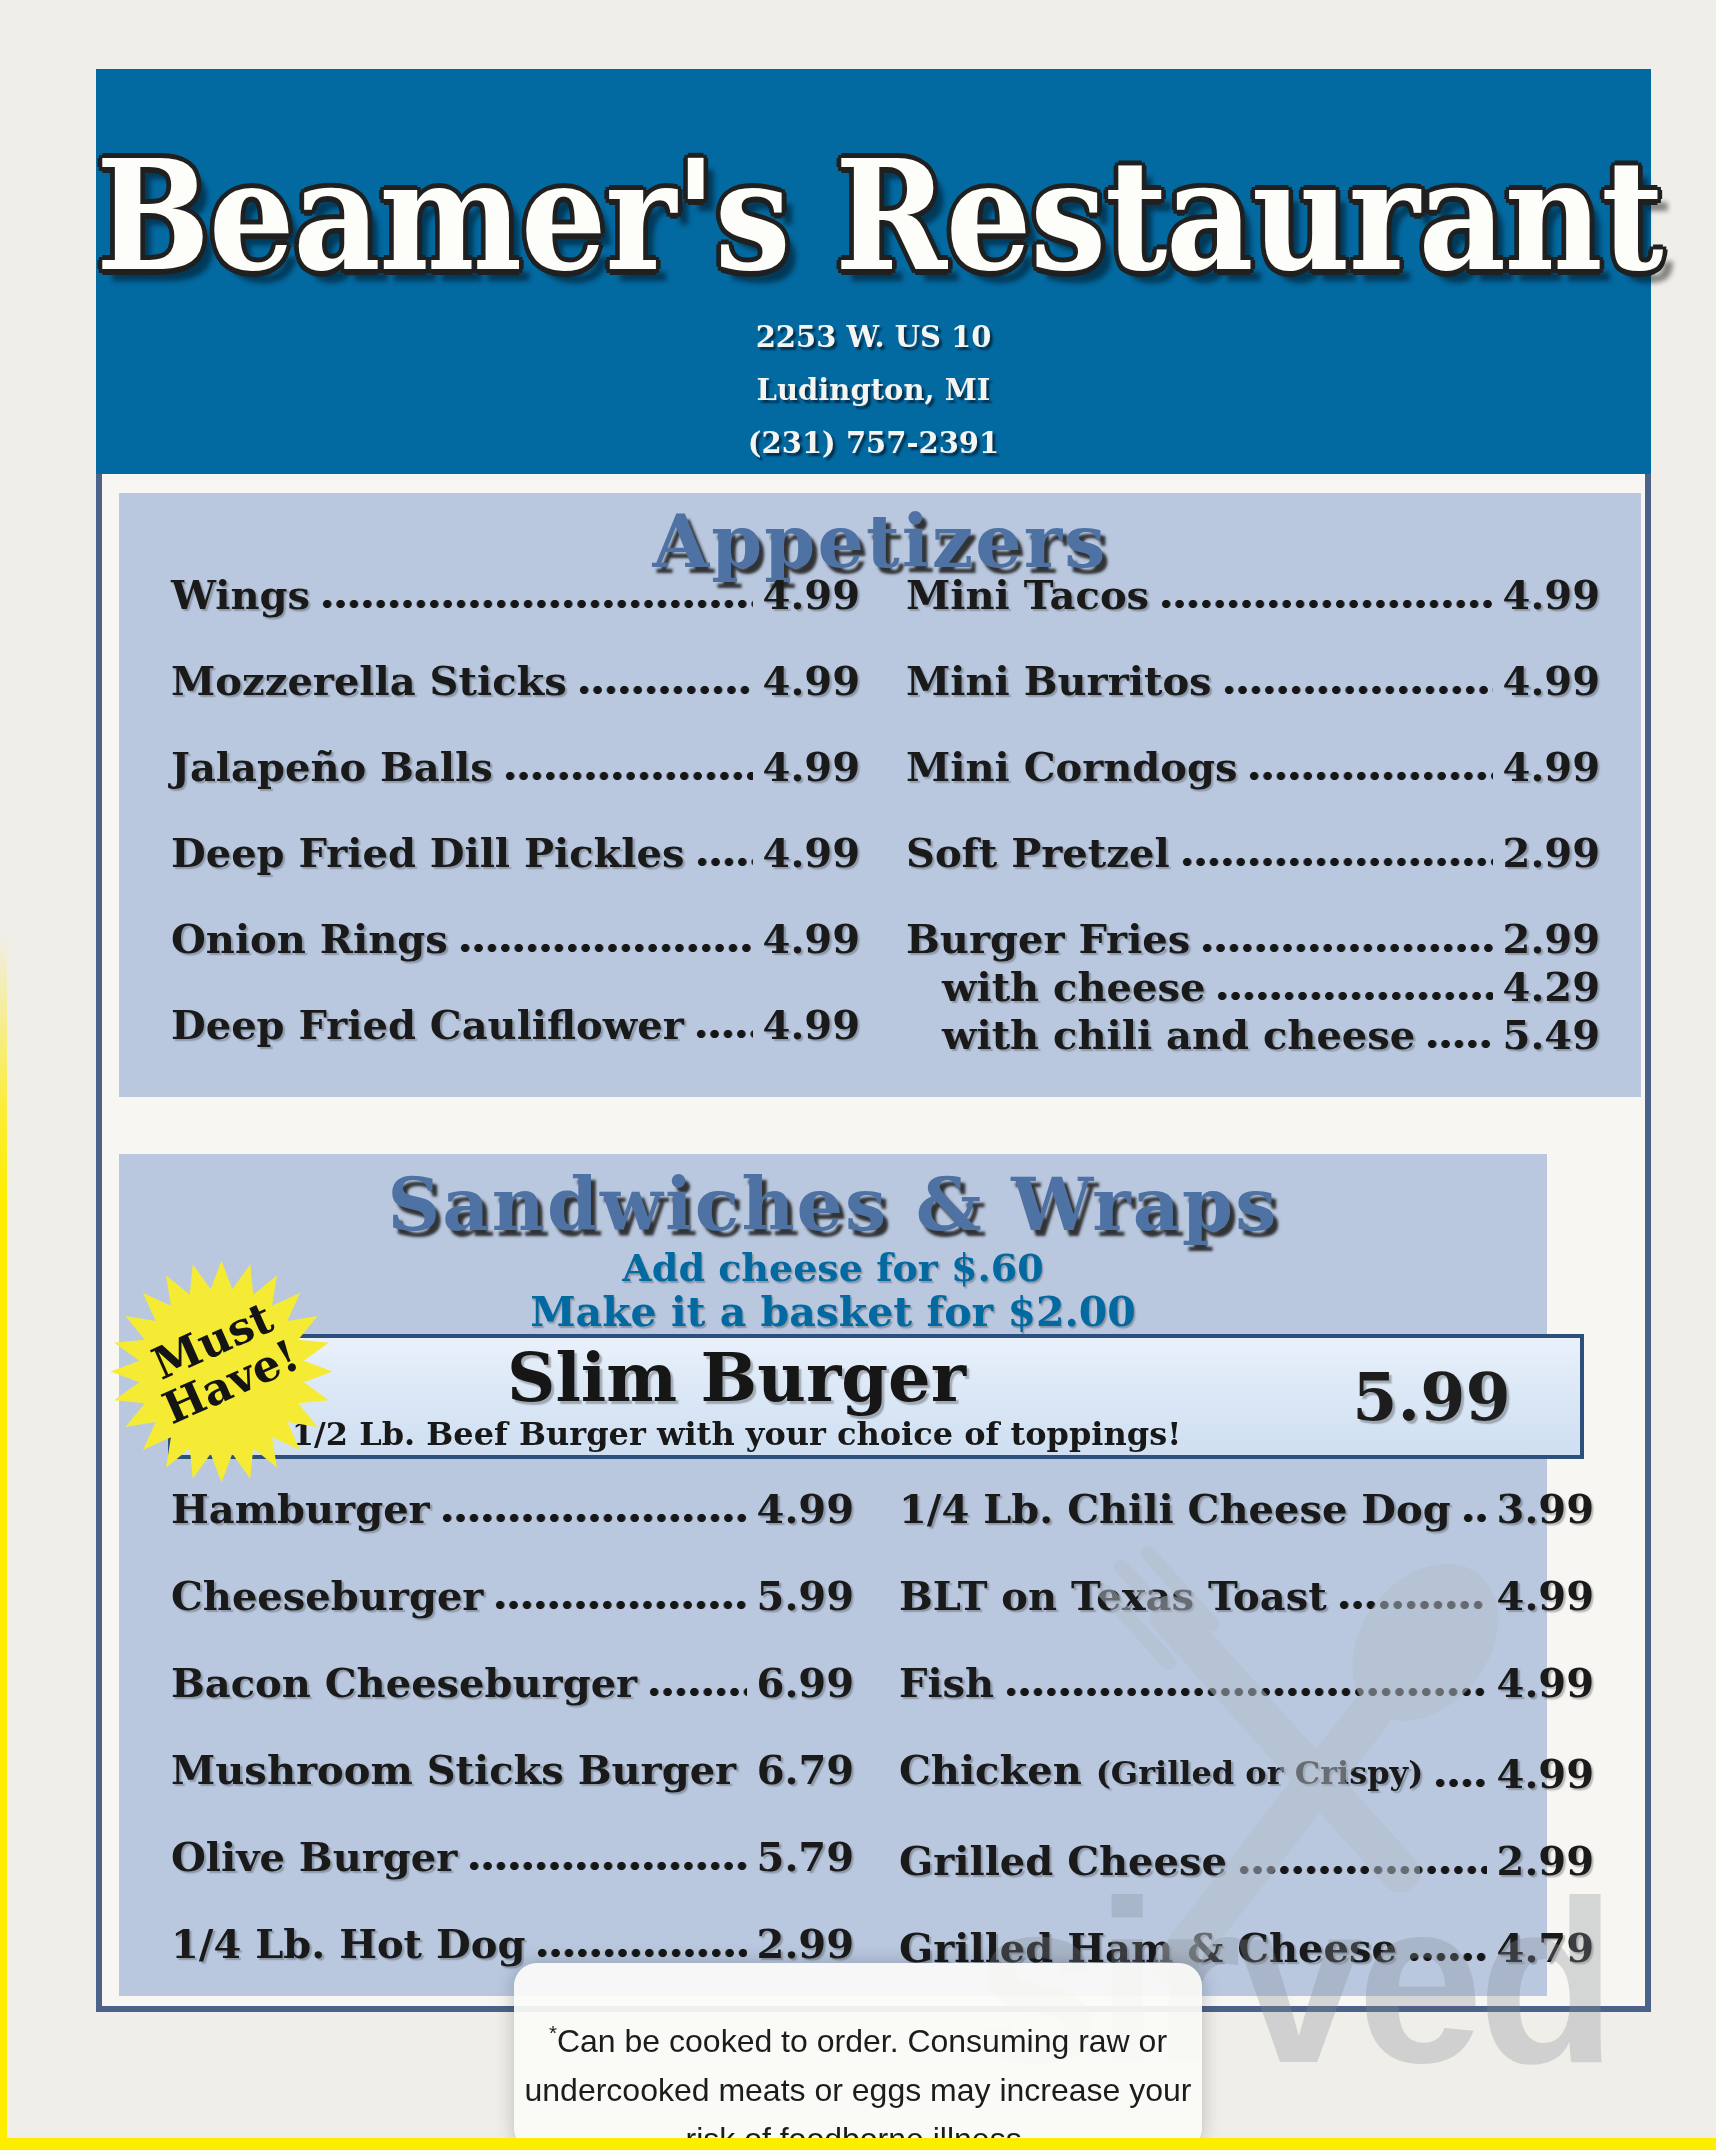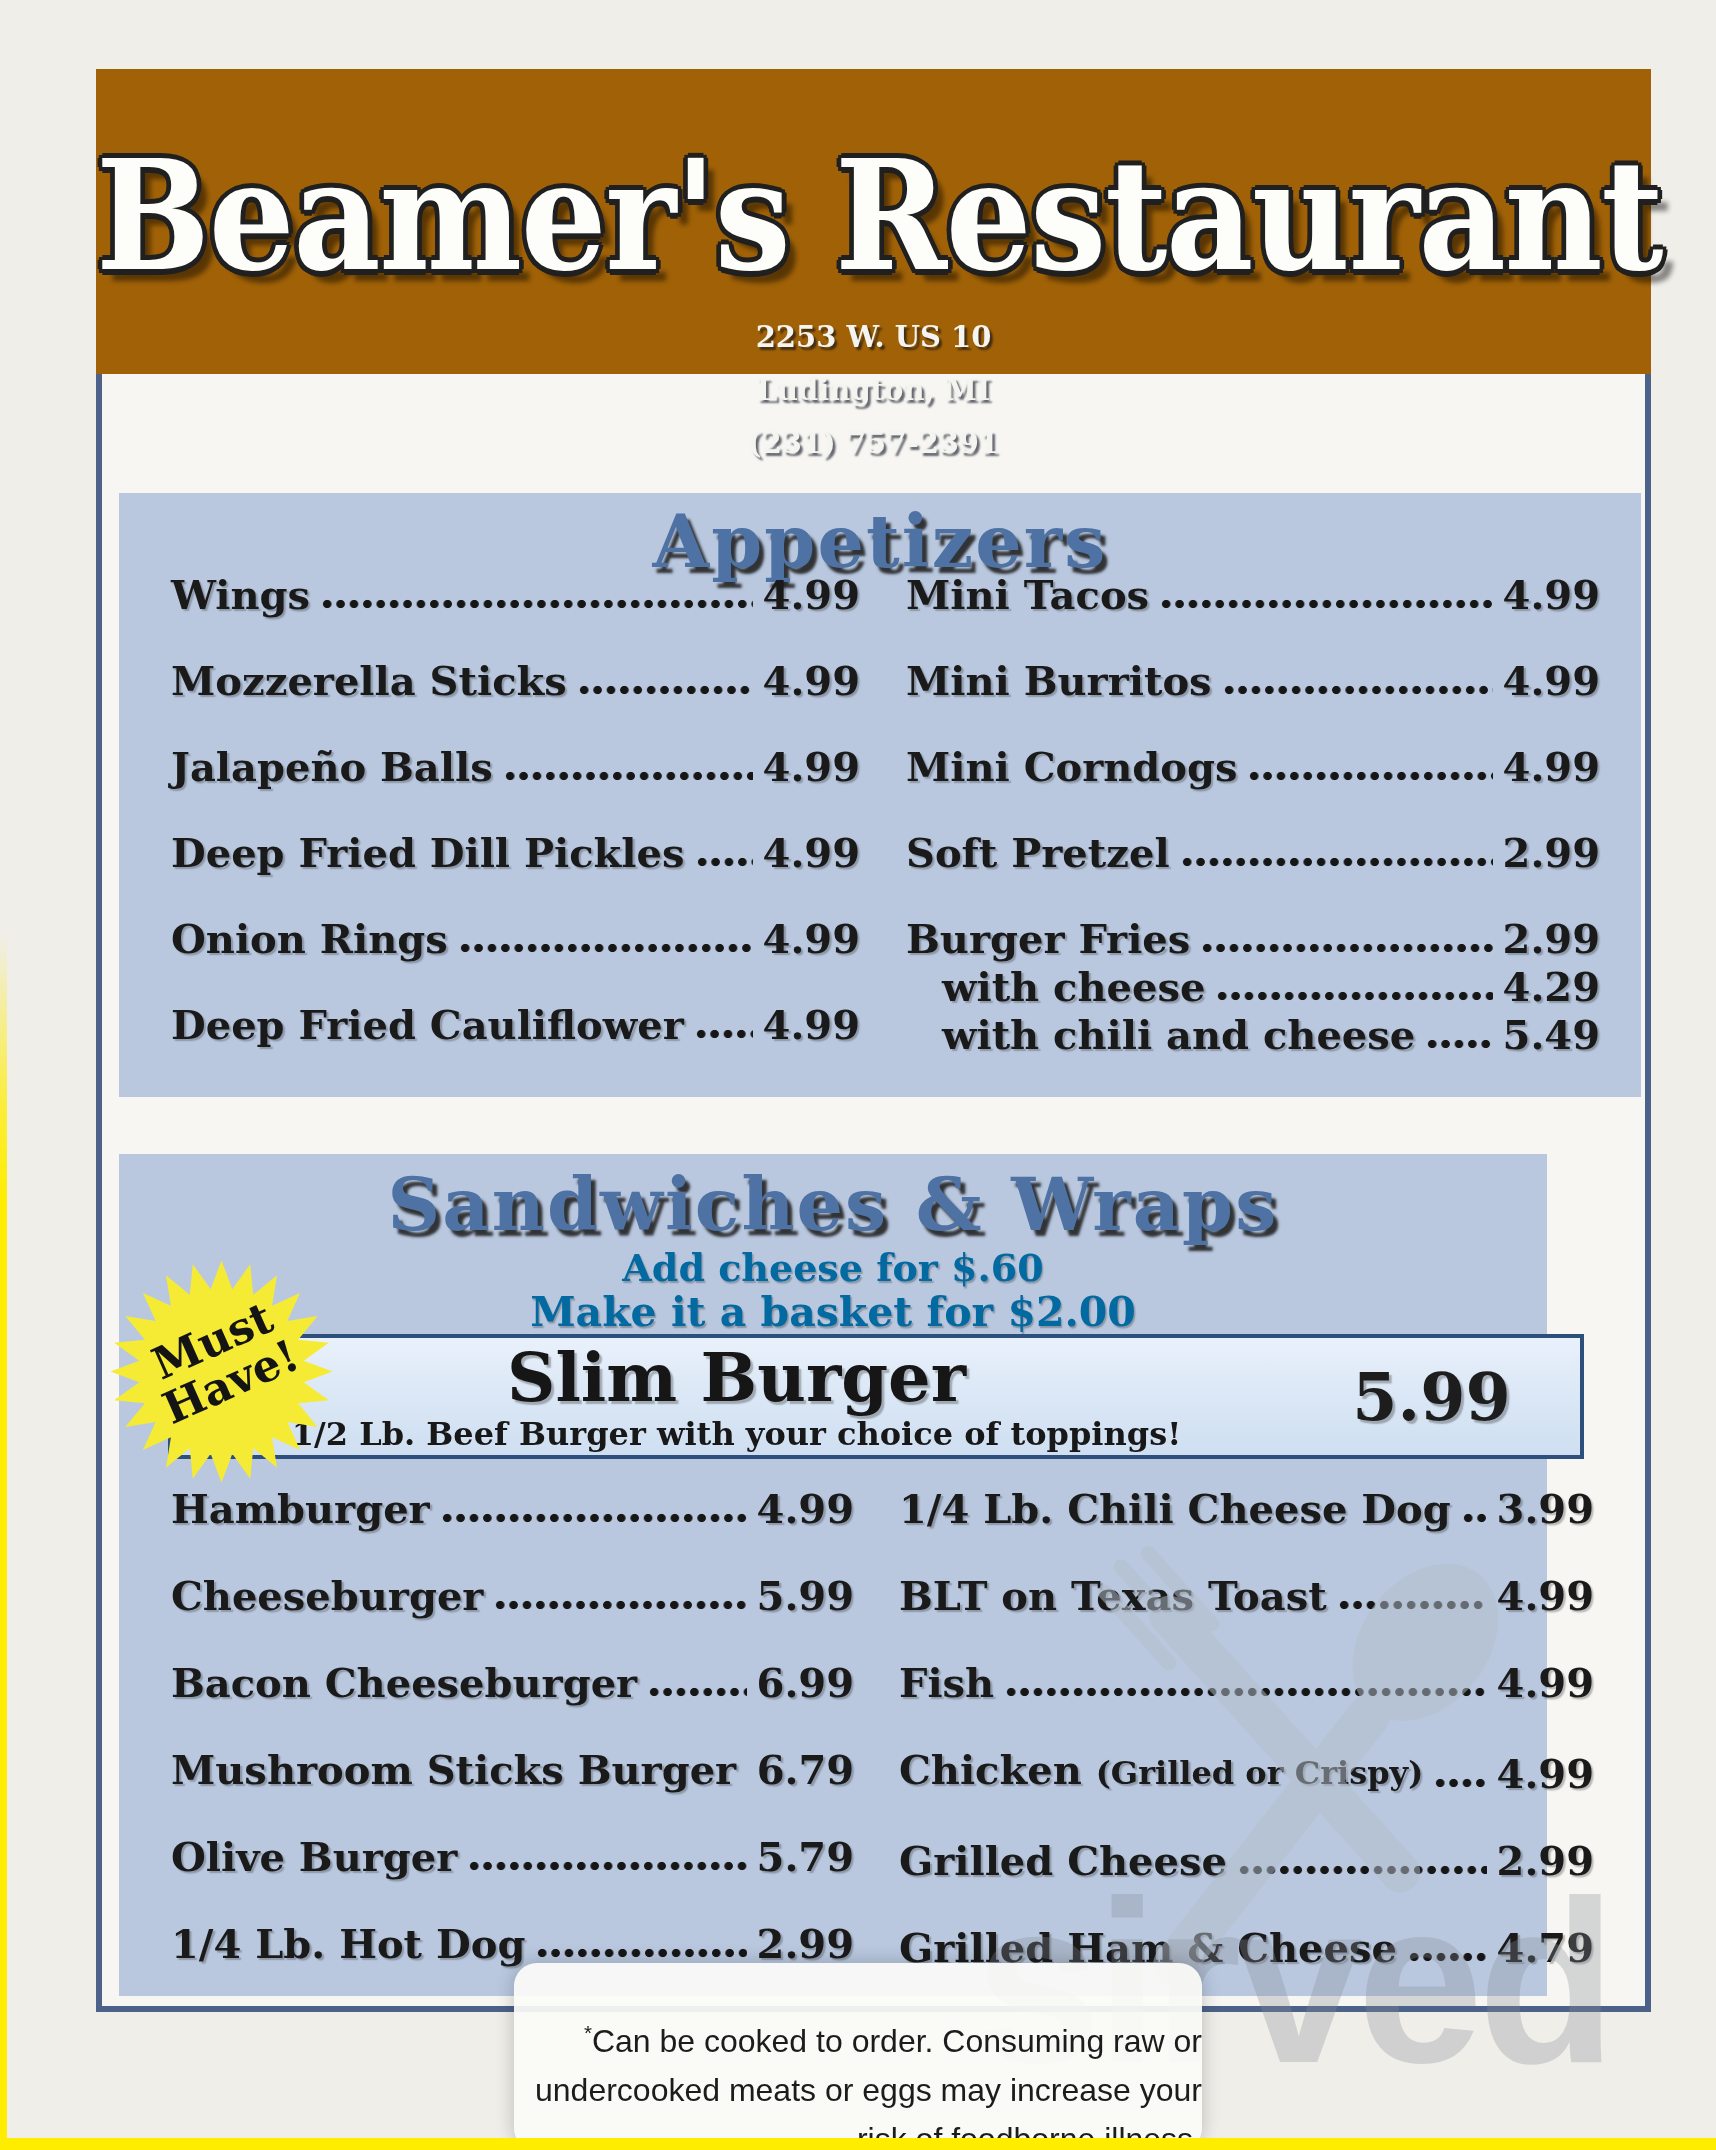--- a/index.html
+++ b/index.html
@@ -10,22 +10,22 @@
     color:#1a1a1a;
   }
   
   .card{
     position:absolute;left:96px;top:69px;width:1555px;height:1943px;
     background:#f7f6f2;box-sizing:border-box;
     border-left:6.9px solid #4c6288;border-right:6.9px solid #4c6288;border-bottom:6.9px solid #4c6288;
   }
   
   .hdr{
-    position:absolute;left:96px;top:69px;width:1555px;height:305px;
-    background:#a16207;z-index:2;text-align:center;
+    position:absolute;left:96px;top:69px;width:1555px;height:405px;
+    background:#0369a1;z-index:2;text-align:center;
   }
   .hdr-title{
     margin:0;padding-top:63px;font-size:135px;line-height:137px;font-weight:bold;
     letter-spacing:-1.4px;color:#fdfdfa;transform:scaleY(1.12);transform-origin:top center;
     text-shadow:-3.4px -3.4px 0 #202020,3.4px -3.4px 0 #202020,-3.4px 3.4px 0 #202020,3.4px 3.4px 0 #202020,
                  0 -4.8px 0 #202020,0 4.8px 0 #202020,-4.8px 0 0 #202020,4.8px 0 0 #202020,
                  10.3px 10.3px 4.8px rgba(0,0,0,.45);
     white-space:nowrap;
   }
   .hdr-address{
@@ -94,21 +94,21 @@
     font-family:"Liberation Sans",sans-serif;font-weight:bold;
     font-size:227px;line-height:227px;letter-spacing:-5.5px;
     color:#878e97;opacity:.30;transform:scaleY(1.02);
   }
   
   .label{
     position:absolute;left:514px;top:1963px;width:688px;height:188px;z-index:8;
     background:rgba(251,251,248,.93);border-radius:23px;
     box-shadow:0 0 19px rgba(0,0,0,.22);
     font-family:"Liberation Sans",sans-serif;font-size:32px;line-height:49px;color:#1c1c1c;
-    text-align:right;box-sizing:border-box;padding-top:45px;
+    text-align:center;box-sizing:border-box;padding-top:45px;
   }
   .label sup{font-size:20.6px;}
   
   .yl-left{position:absolute;left:0;top:934px;width:6.9px;height:1217px;z-index:9;
     background:linear-gradient(180deg,rgba(255,237,0,0) 0%,rgba(255,237,0,.75) 14%,#ffed00 22%,#ffed00 100%);}
   .yl-bottom{position:absolute;left:0;top:2138px;width:1717px;height:12.4px;background:#ffed00;z-index:9;}
 </style>
 </head>
 <body>
 

